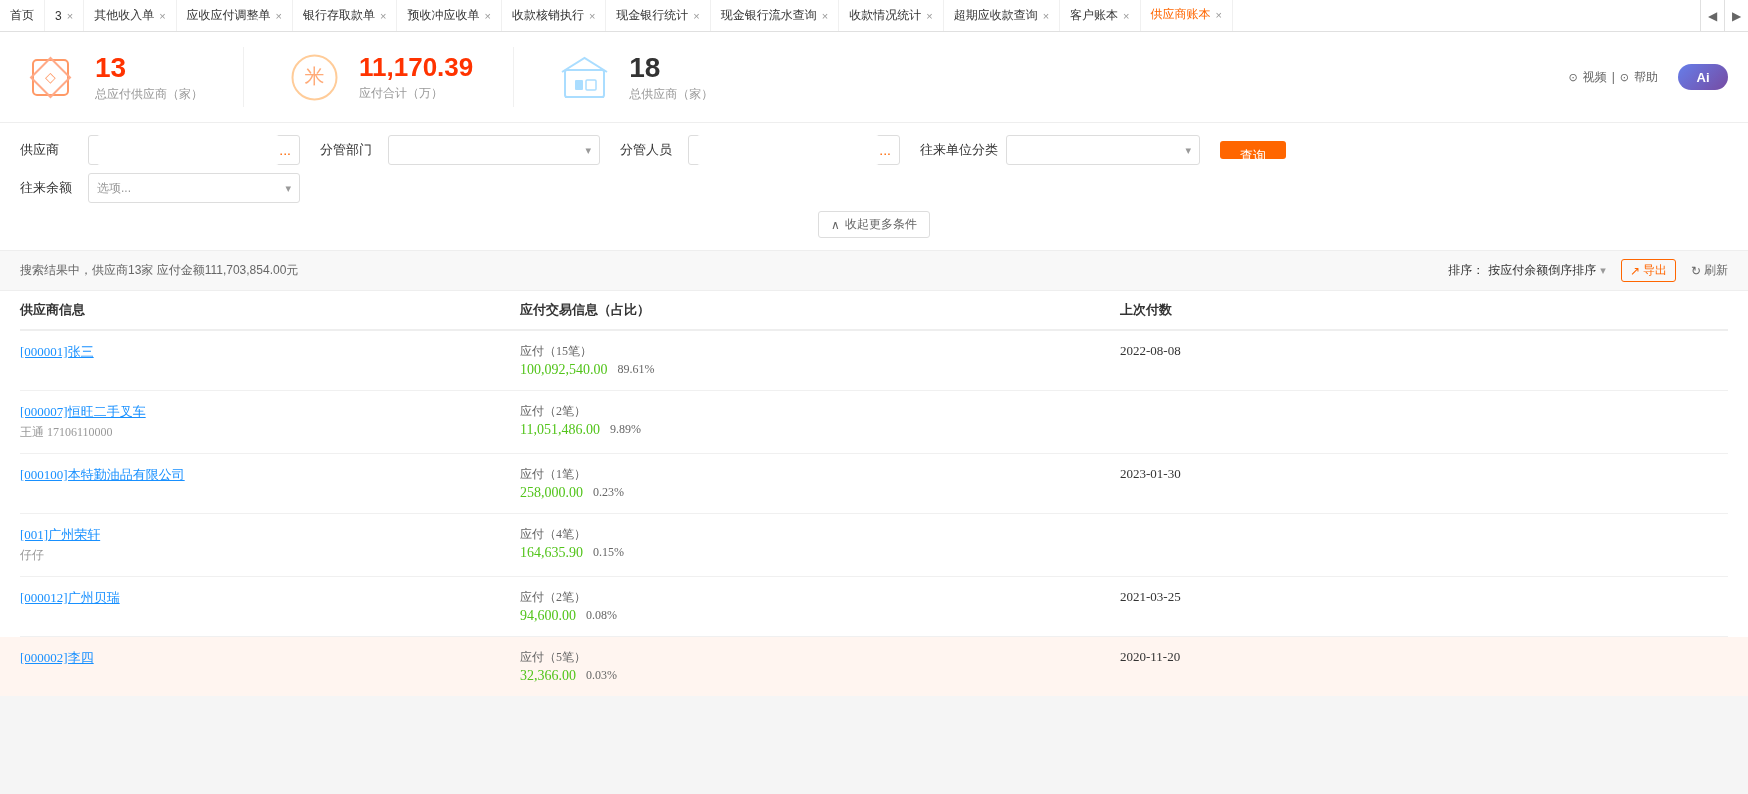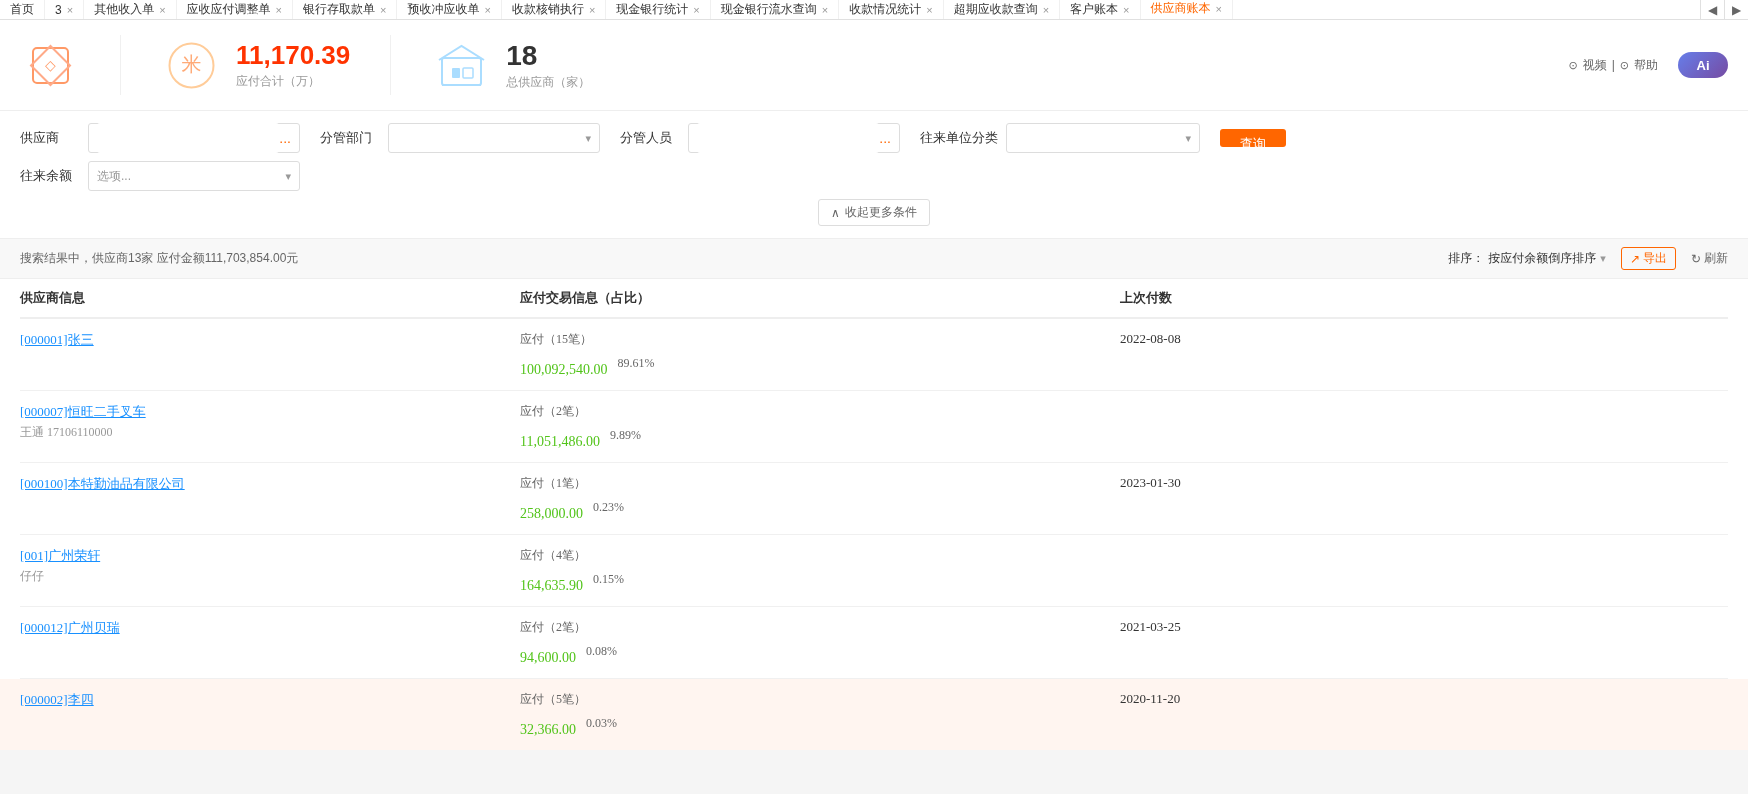--- a/index.html
+++ b/index.html
@@ -4,21 +4,21 @@
   <style>
     * { margin: 0; padding: 0; box-sizing: border-box; }
     body { font-family: 'Microsoft YaHei', Arial, sans-serif; font-size: 13px; background: #f5f5f5; color: #333; width: 1748px; }
 
     
     .top-nav {
       display: flex;
       align-items: center;
       background: #fff;
       border-bottom: 1px solid #e0e0e0;
-      height: 20px;
+      height: 32px;
       overflow: hidden;
     }
     .top-nav .nav-item {
       display: flex;
       align-items: center;
       padding: 0 10px;
       height: 36px;
       font-size: 12px;
       color: #333;
       cursor: pointer;
@@ -260,21 +260,21 @@
       margin-top: 3px;
     }
     .tx-label {
       font-size: 12px;
       color: #666;
     }
     .tx-amount {
       font-size: 14px;
       color: #52c41a;
       font-weight: 500;
-      margin-top: 14px;
+      margin-top: 2px;
     }
     .tx-pct {
       font-size: 12px;
       color: #666;
       margin-left: 10px;
     }
     .tx-row {
       display: flex;
       align-items: center;
       gap: 0;
@@ -359,20 +359,24 @@
 
 <div class="summary-bar">
 
   <div class="summary-card">
     <div class="summary-icon">
       <svg class="icon-diamond" viewBox="0 0 55 55" xmlns="http://www.w3.org/2000/svg">
         <rect x="10" y="10" width="35" height="35" rx="4" fill="none" stroke="#ff9966" stroke-width="2" transform="rotate(0 27.5 27.5)"></rect>
         <path d="M27.5 8 L47 27.5 L27.5 47 L8 27.5 Z" fill="none" stroke="#ffaa88" stroke-width="2"></path>
         <text x="27.5" y="32" text-anchor="middle" font-size="14" fill="#ff9966">◇</text>
       </svg>
+    </div>
+    <div class="summary-info">
+      <div class="big-num">13</div>
+      <div class="label">总应付供应商（家）</div>
     </div>
   </div>
 
   <div class="summary-card">
     <div class="summary-icon">
       <svg class="icon-diamond" viewBox="0 0 55 55" xmlns="http://www.w3.org/2000/svg">
         <circle cx="27.5" cy="27.5" r="22" fill="none" stroke="#ffcc99" stroke-width="2"></circle>
         <text x="27.5" y="33" text-anchor="middle" font-size="20" fill="#ffaa77">米</text>
       </svg>
     </div>

